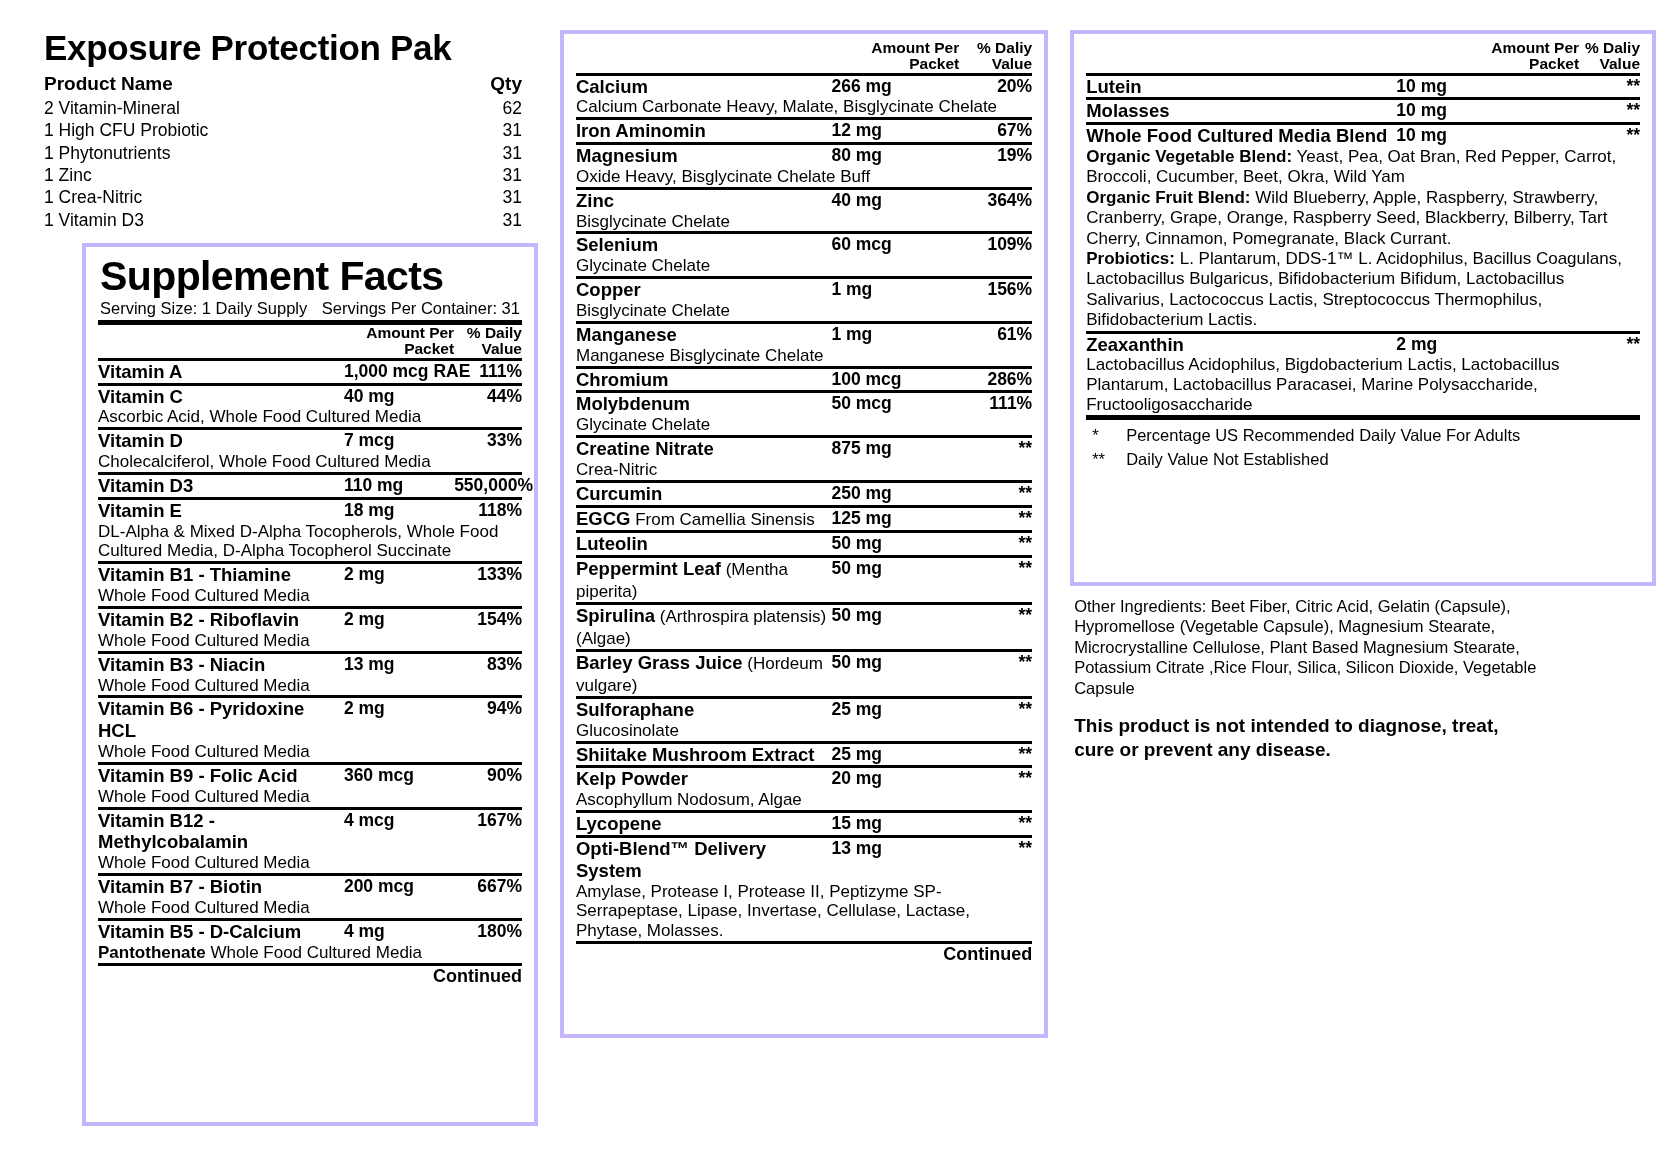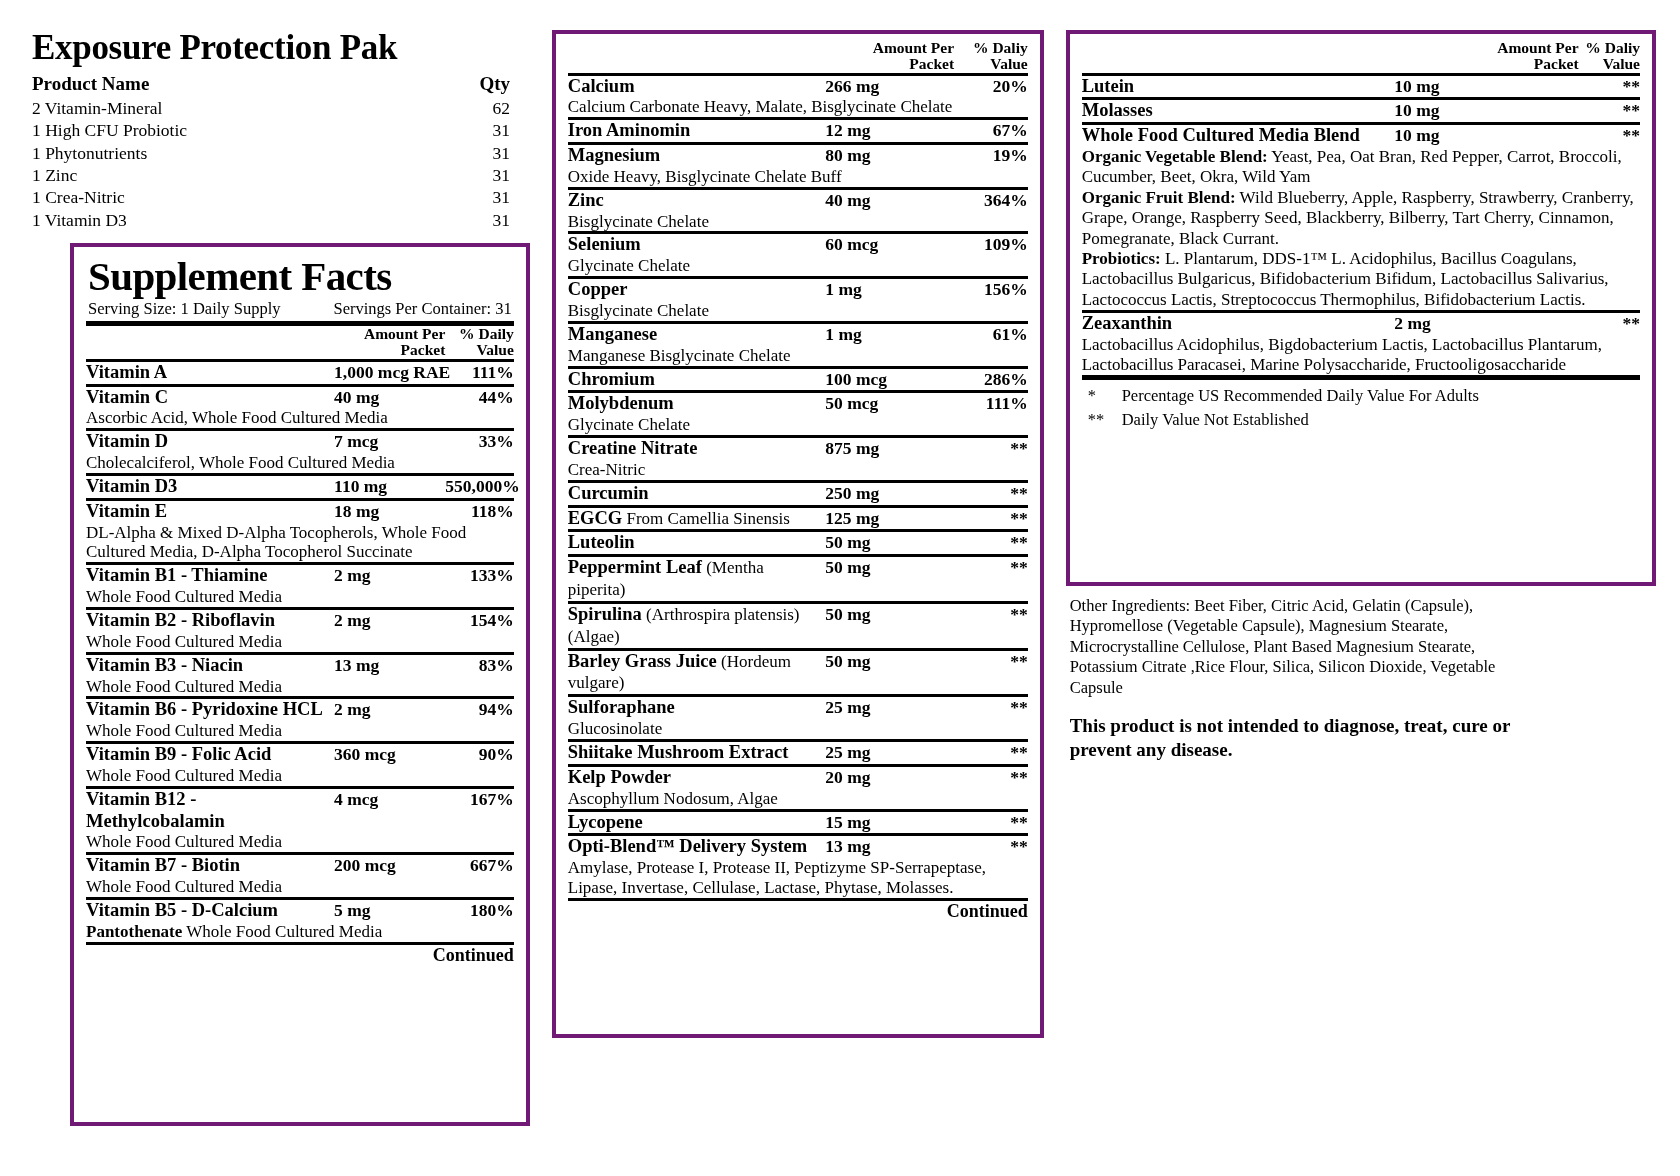--- a/index.html
+++ b/index.html
@@ -12,23 +12,22 @@
     font-family: "Liberation Sans", sans-serif;
     color: #000000;
     position: relative;
     overflow: hidden;
   }
   .page {
     position: absolute;
     inset: 0;
     display: flex;
     flex-direction: row;
-    padding: 30px 24px 20px 28px;
+    padding: 30px 24px 20px 40px;
     gap: 22px;
-    font-family: Liberation Serif, serif;
   }
   .col { position: relative; }
   .col-left  { width: 510px; }
   .col-mid   { width: 500px; }
   .col-right { width: 600px; }
 
   
   .product-title {
     font-size: 35px;
     font-weight: bold;
@@ -50,21 +49,21 @@
   }
   .prod-table th.qty, .prod-table td.qty { text-align: right; }
   .prod-table td {
     padding: 0;
     line-height: 1.28;
     font-weight: normal;
   }
 
   
   .panel {
-    border: 4px solid #701a75;
+    border: 4px solid #c4b5fd;
     background: #fff;
     padding: 8px 10px 10px 10px;
   }
   .panel-left  { margin-top: 12px; height: 883px; padding: 6px 12px 8px 12px; margin-left: 42px;}
   .panel-mid   { height: 1008px; padding: 6px 12px 8px 12px; }
   .panel-right { height: 556px;  padding: 6px 12px 8px 12px; }
 
   .sf-title {
     font-size: 41px;
     font-weight: bold;
@@ -334,21 +333,21 @@
             <tr class="rule-med">
               <td class="name">Vitamin B7 - Biotin</td>
               <td class="amt ">200 mcg</td>
               <td class="dv">667%</td>
             </tr>
             <tr>
               <td class="desc" colspan="3">Whole Food Cultured Media</td>
             </tr>
             <tr class="rule-med">
               <td class="name">Vitamin B5 - D-Calcium</td>
-              <td class="amt ">5 mg</td>
+              <td class="amt ">4 mg</td>
               <td class="dv">180%</td>
             </tr>
             <tr>
               <td class="desc" colspan="3"><b>Pantothenate</b>  Whole Food Cultured Media</td>
             </tr>
             <tr class="rule-med">
               <td class="continued" colspan="3">Continued</td>
             </tr>
           </tbody>
       </table>

